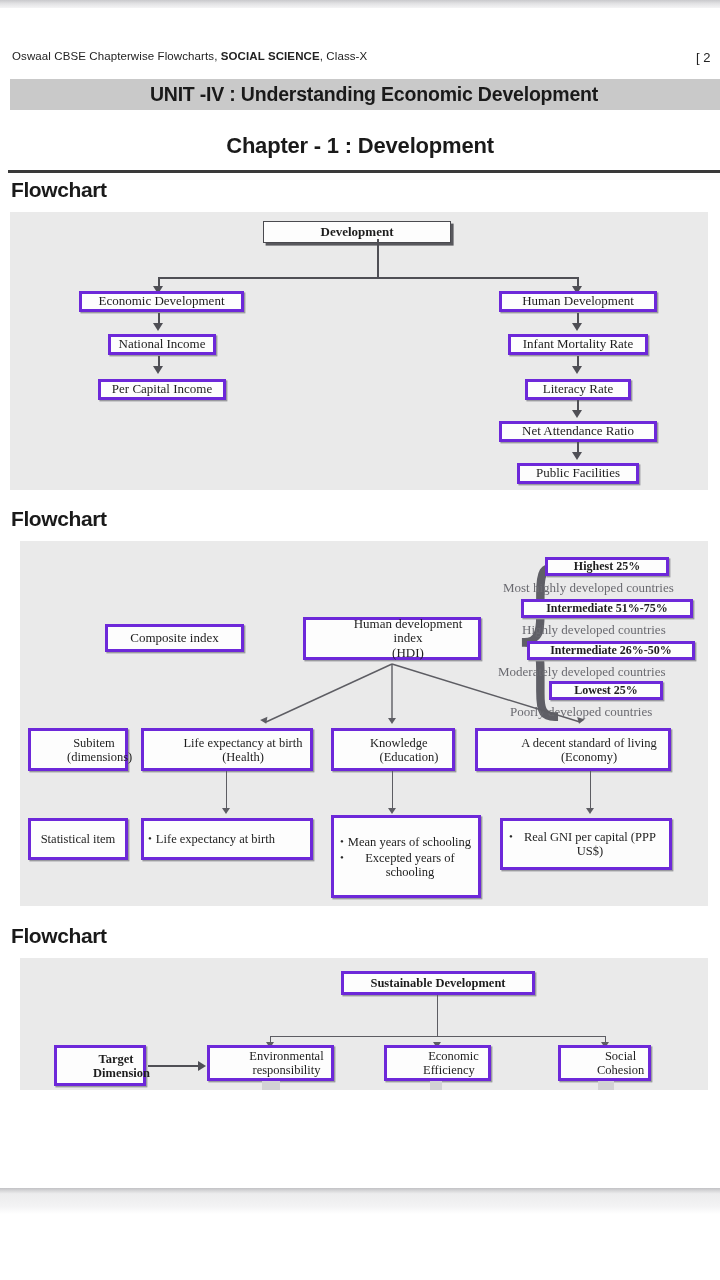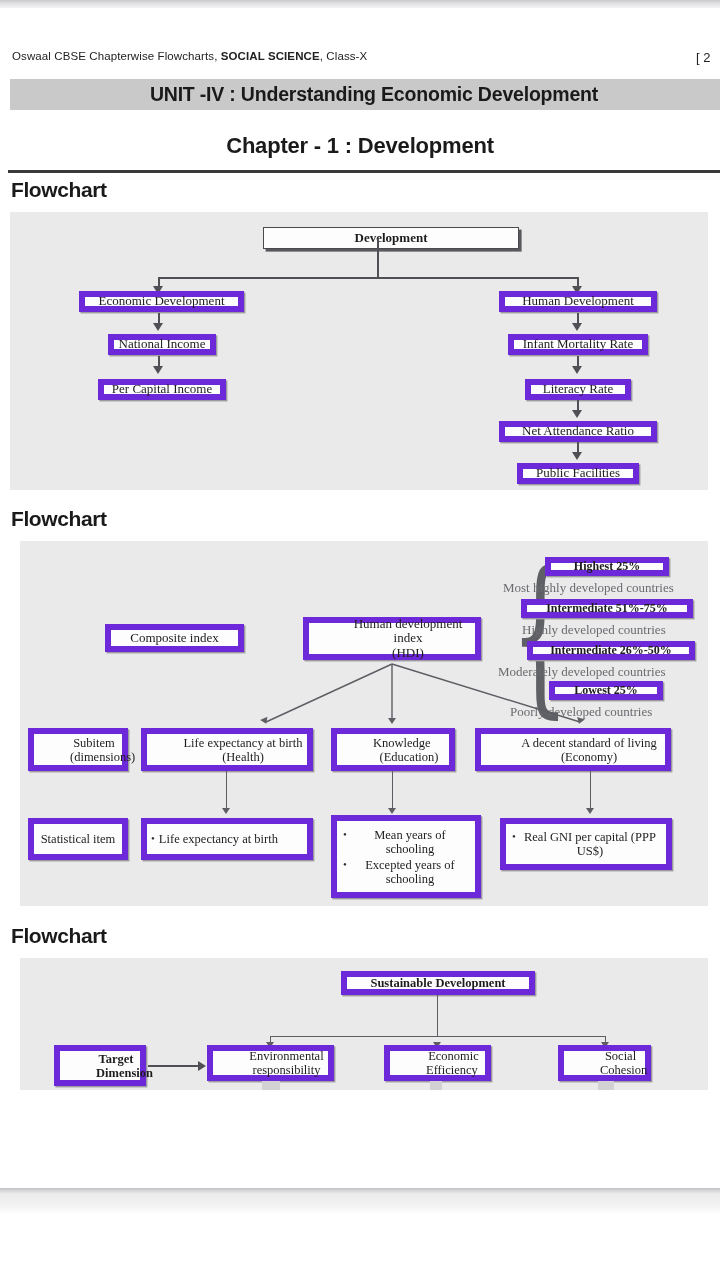--- a/index.html
+++ b/index.html
@@ -77,21 +77,21 @@
   
   .panel {
     position: absolute;
     background: #eaeaea;
   }
 
   
   .box {
     position: absolute;
     background: #fdfdfd;
-    border: 6px solid #6d28d9;
+    border: 3px solid #6d28d9;
     box-shadow: 1.4px 1.4px 0 0 #9a9a9f;
     display: flex; align-items: center; justify-content: center;
     text-align: center;
     font-family: "Liberation Serif", serif;
     color: #1d1d1d;
     line-height: 1.12;
     padding: 1px 4px;
   }
   .box.strong {
     border: 1.3px solid #4a4a4f;
@@ -156,21 +156,21 @@
   <div class="unit-banner">
     <span>UNIT -IV : Understanding Economic Development</span>
   </div>
 
   <div class="chapter-title">Chapter - 1 : Development</div>
   <div class="rule" style="top:170px"></div>
 
   <div class="fc-head" style="top:178px">Flowchart</div>
   <div class="panel" style="left:10px; top:212px; width:698px; height:278px;"></div>
 
-  <div class="box strong bold" style="left:263px; top:227px; width:256px; height:22px; font-size:13px;">Development</div>
+  <div class="box strong bold" style="left:263px; top:221px; width:188px; height:22px; font-size:13px;">Development</div>
 
   <div class="vline" style="left:377px; top:239px; height:39px;"></div>
 
   <div class="hline" style="left:158px; top:277px; width:420px;"></div>
 
   <div class="vline" style="left:158px; top:277px; height:11px;"></div>
   <div class="arrow-d" style="left:153px; top:286px;"></div>
 
   <div class="vline" style="left:577px; top:277px; height:11px;"></div>
   <div class="arrow-d" style="left:572px; top:286px;"></div>

